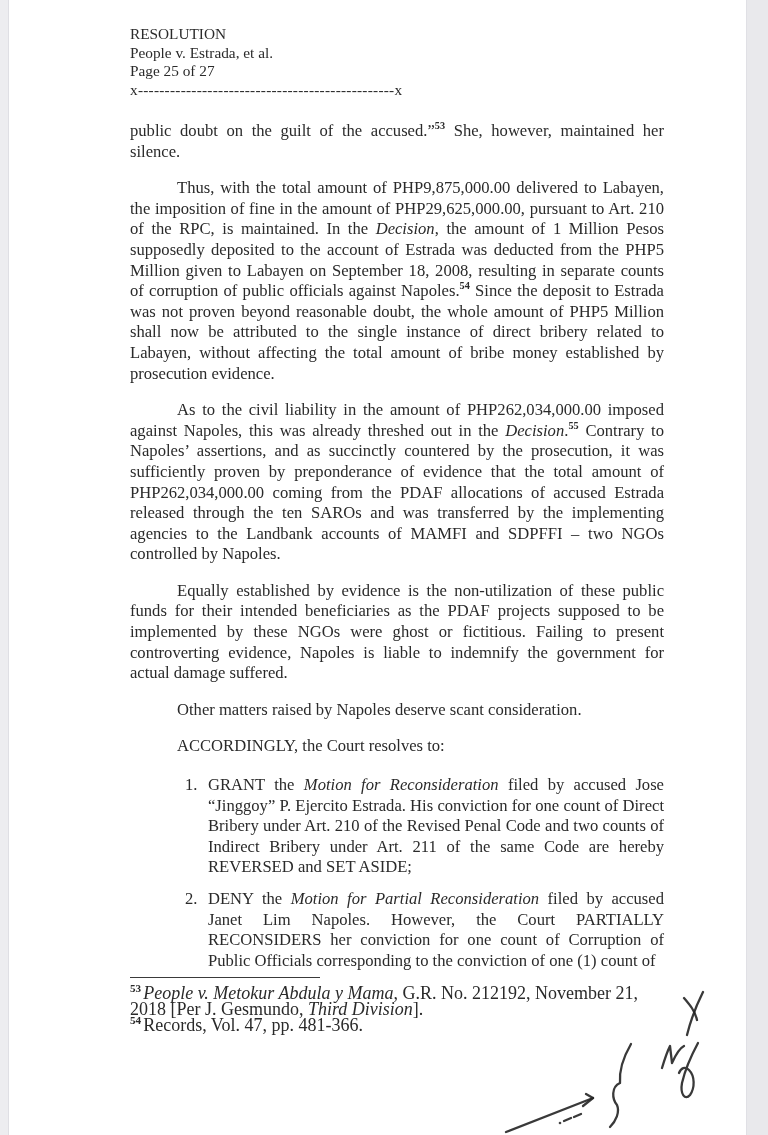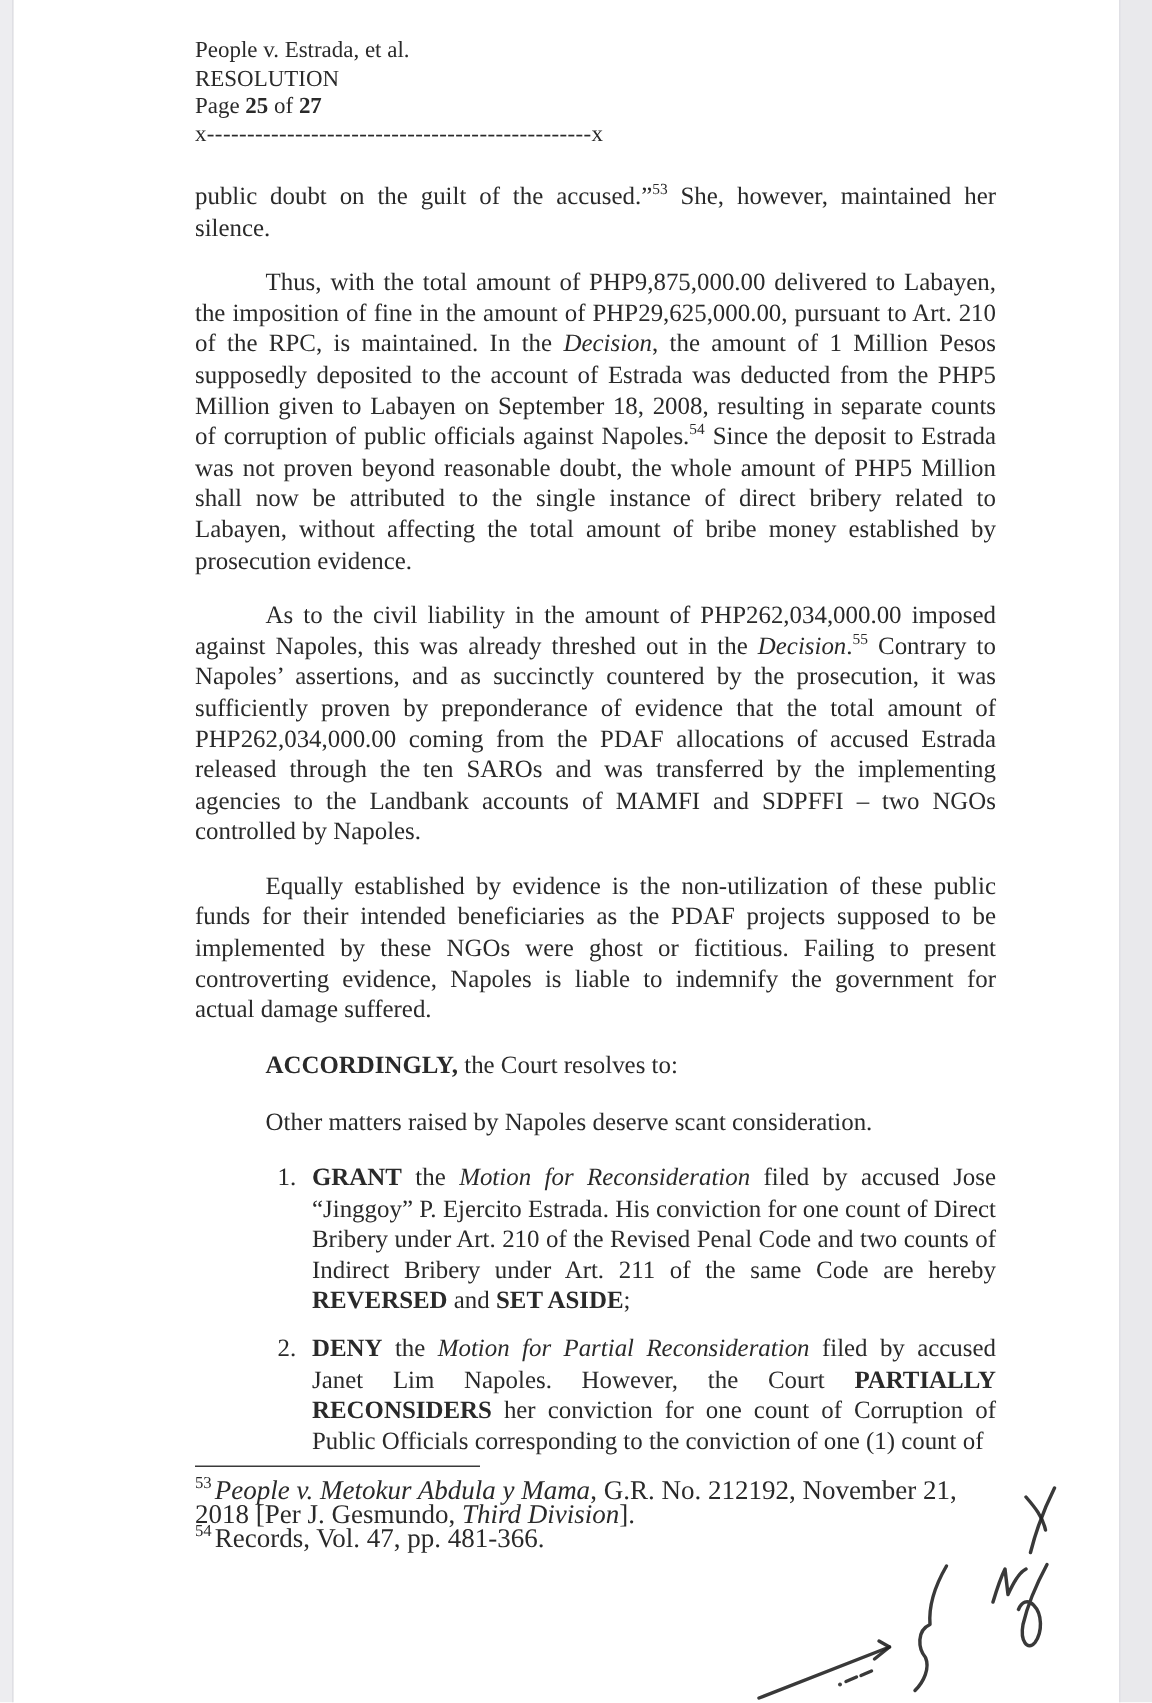--- a/index.html
+++ b/index.html
@@ -9,53 +9,53 @@
     -webkit-font-smoothing:antialiased;
   }
   .edge-left{position:absolute;left:0;top:0;bottom:0;width:8px;background:#ededf0;border-right:1px solid #dfdfe4;}
   .edge-right{position:absolute;right:0;top:0;bottom:0;width:21px;background:#e9e9ec;border-left:1px solid #e0e0e5;}
   .doc-header{position:absolute;left:130px;top:25px;font-size:15.3px;line-height:18.6px;white-space:nowrap;}
   .doc-header .sep{letter-spacing:0.25px;}
   .content{position:absolute;left:130px;top:121px;width:534px;font-size:16.6px;line-height:20.6px;text-align:justify;}
   .para{margin:0 0 16px 0;}
   .para.indent{text-indent:47px;}
   .para.accord{margin-bottom:18px;}
-  sup{font-size:0.62em;line-height:0;vertical-align:super;}
-  strong{font-weight:bold;}
+  sup{font-size:0.62em;line-height:0;vertical-align:super;font-weight:bold;}
+  strong{font-weight:normal;}
   em{margin-top:12px;}
   .resolve-item{position:relative;padding-left:78px;margin-bottom:11px;}
   .resolve-num{position:absolute;left:55px;top:0;}
   .footnotes{position:absolute;left:130px;top:977px;width:522px;font-size:18px;line-height:16.2px;text-align:left;}
   .fn-rule{width:190px;border-top:1.5px solid #3a3a3a;margin-bottom:7px;}
   .footnote sup{margin-right:2px;}
   .handwriting{position:absolute;left:490px;top:980px;width:278px;height:155px;}
   .handwriting path{fill:none;stroke:#232323;stroke-width:2.3;stroke-linecap:round;stroke-linejoin:round;opacity:0.9;}
   .handwriting circle{fill:#232323;opacity:0.85;}
 </style>
 </head>
 <body>
 
 <div class="edge-left"></div>
 <div class="edge-right"></div>
 
 <div class="doc-header">
+  <div>RESOLUTION</div>
   <div>People v. Estrada, et al.</div>
-  <div>RESOLUTION</div>
   <div><span>Page </span><strong>25</strong><span> of </span><strong>27</strong></div>
   <div class="sep">x------------------------------------------------x</div>
 </div>
 
 <div class="content">
   <div>
       <p class="para"><span>public doubt on the guilt of the accused.”</span><sup>53</sup><span>  She, however, maintained her silence.</span></p>
       <p class="para indent"><span>Thus, with the total amount of PHP9,875,000.00 delivered to Labayen, the imposition of fine in the amount of PHP29,625,000.00, pursuant to Art. 210 of the RPC, is maintained. In the </span><em>Decision</em><span>, the amount of 1 Million Pesos supposedly deposited to the account of Estrada was deducted from the PHP5 Million given to Labayen on September 18, 2008, resulting in separate counts of corruption of public officials against Napoles.</span><sup>54</sup><span> Since the deposit to Estrada was not proven beyond reasonable doubt, the whole amount of PHP5 Million shall now be attributed to the single instance of direct bribery related to Labayen, without affecting the total amount of bribe money established by prosecution evidence.</span></p>
       <p class="para indent"><span>As to the civil liability in the amount of PHP262,034,000.00 imposed against Napoles, this was already threshed out in the </span><em>Decision</em><span>.</span><sup>55</sup><span> Contrary to Napoles’ assertions, and as succinctly countered by the prosecution, it was sufficiently proven by preponderance of evidence that the total amount of PHP262,034,000.00 coming from the PDAF allocations of accused Estrada released through the ten SAROs and was transferred by the implementing agencies to the Landbank accounts of MAMFI and SDPFFI – two NGOs controlled by Napoles.</span></p>
       <p class="para indent"><span>Equally established by evidence is the non-utilization of these public funds for their intended beneficiaries as the PDAF projects supposed to be implemented by these NGOs were ghost or fictitious. Failing to present controverting evidence, Napoles is liable to indemnify the government for actual damage suffered.</span></p>
+      <p class="para indent"><span>Other matters raised by Napoles deserve scant consideration.</span></p>
       <p class="para indent accord"><strong>ACCORDINGLY,</strong><span> the Court resolves to:</span></p>
-      <p class="para indent"><span>Other matters raised by Napoles deserve scant consideration.</span></p>
     </div>
   <div>
       <div class="resolve-item"><span class="resolve-num">1.</span><span><strong>GRANT</strong><span> the </span><em>Motion for Reconsideration</em><span> filed by accused Jose “Jinggoy” P. Ejercito Estrada. His conviction for one count of Direct Bribery under Art. 210 of the Revised Penal Code and two counts of Indirect Bribery under Art. 211 of the same Code are hereby </span><strong>REVERSED</strong><span> and </span><strong>SET ASIDE</strong><span>;</span></span></div>
       <div class="resolve-item"><span class="resolve-num">2.</span><span><strong>DENY</strong><span> the </span><em>Motion for Partial Reconsideration</em><span> filed by accused Janet Lim Napoles. However, the Court </span><strong>PARTIALLY RECONSIDERS</strong><span> her conviction for one count of Corruption of Public Officials corresponding to the conviction of one (1) count of</span></span></div>
     </div>
 </div>
 
 <div class="footnotes">
   <div class="fn-rule"></div>
   <div>

